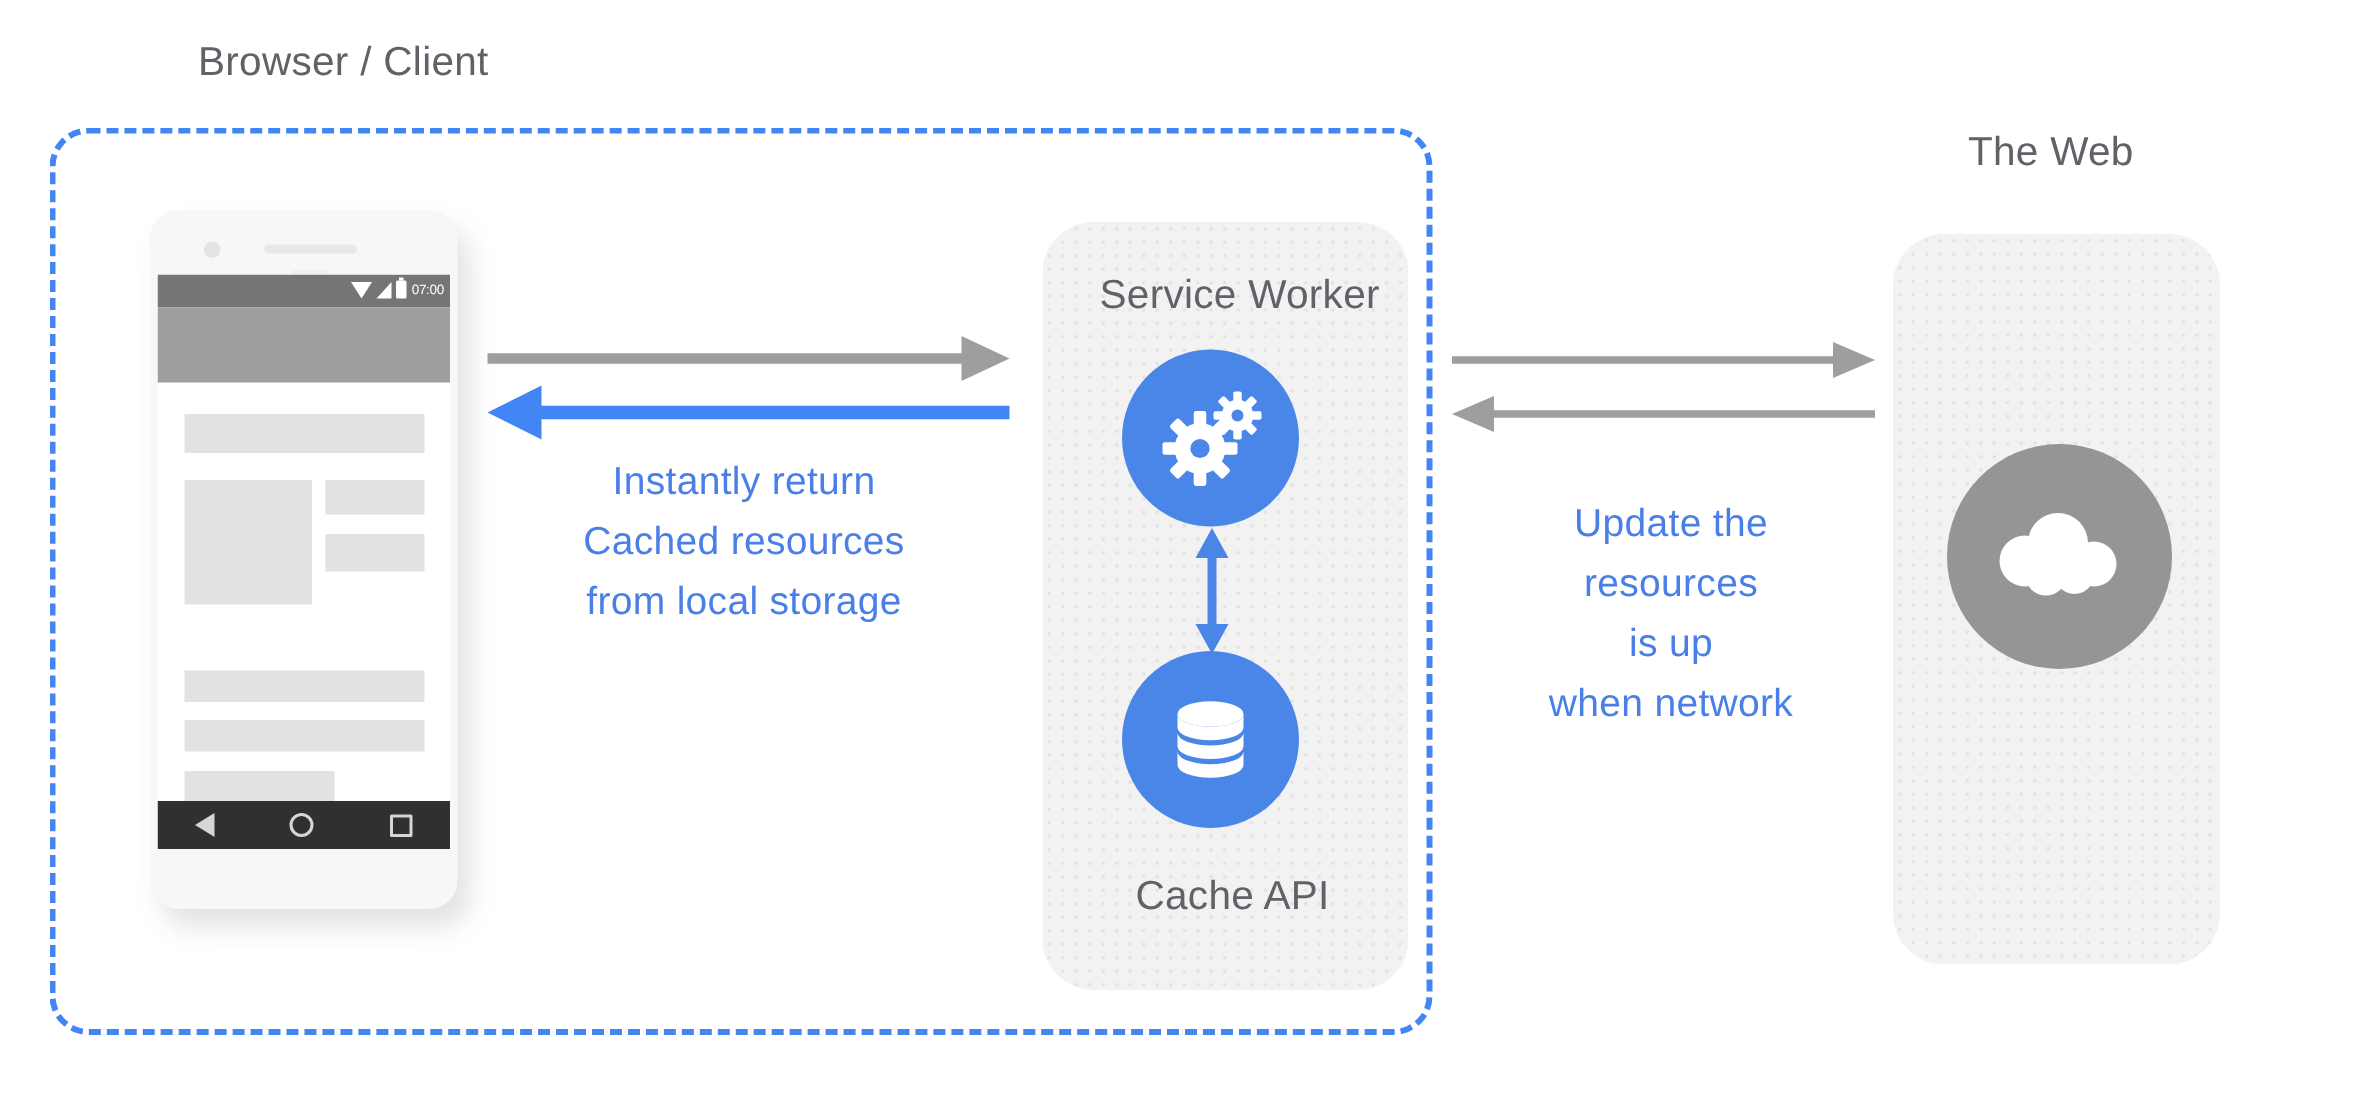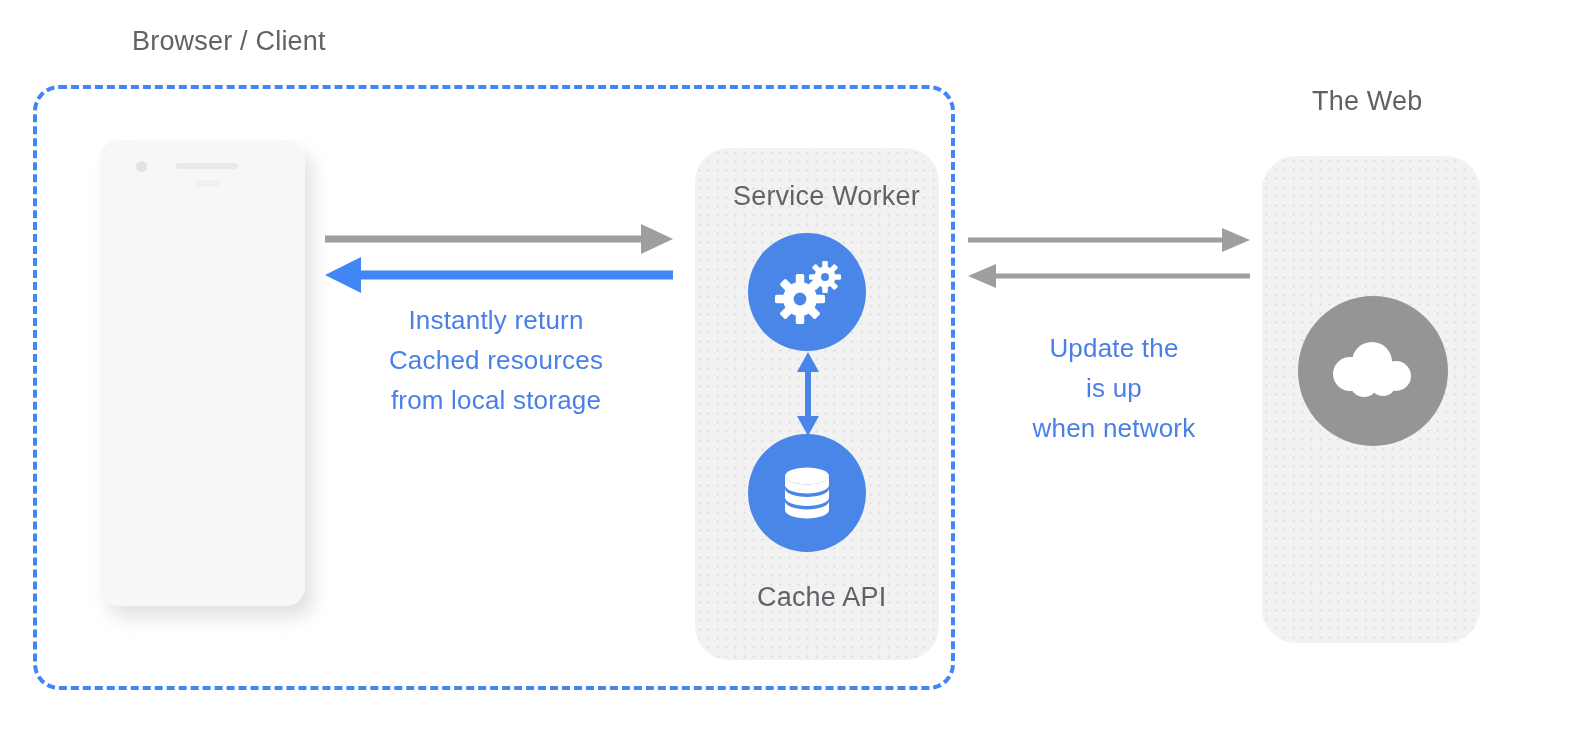--- a/index.html
+++ b/index.html
@@ -273,20 +273,48 @@
 
   <div class="lbl" style="left:1312px; top:86px;">The Web</div>
 
   <div id="phone-wrap">
     <div id="phone-shadow"></div>
     <div id="phone-body">
       <div id="phone-cam"></div>
       <div id="phone-speaker"></div>
       <div id="phone-sensor"></div>
 
+      <div id="phone-screen">
+
+        <div id="status-bar">
+          <div id="status-icons">
+            <span class="sb-wifi"></span>
+            <span class="sb-signal"></span>
+            <span class="sb-batt"></span>
+            <span class="sb-time">07:00</span>
+          </div>
+        </div>
+
+        <div id="app-bar"></div>
+
+        <div class="ph-block" style="left:18px; top:93px;  width:160px; height:26px;"></div>
+        <div class="ph-block" style="left:18px; top:137px; width:85px;  height:83px;"></div>
+        <div class="ph-block" style="left:112px;top:137px; width:66px;  height:23px;"></div>
+        <div class="ph-block" style="left:112px;top:173px; width:66px;  height:25px;"></div>
+        <div class="ph-block" style="left:18px; top:264px; width:160px; height:21px;"></div>
+        <div class="ph-block" style="left:18px; top:297px; width:160px; height:21px;"></div>
+        <div class="ph-block" style="left:18px; top:331px; width:100px; height:21px;"></div>
+
+        <div id="nav-bar">
+          <span class="nav-back"></span>
+          <span class="nav-home"></span>
+          <span class="nav-recent"></span>
+        </div>
+
+      </div>
     </div>
   </div>
 
   <div id="sw-panel" class="panel"></div>
 
   <div class="lbl" style="left:733px; top:181px;">Service Worker</div>
 
   <div id="sw-circle" class="circ">
     <svg width="80" height="80" viewBox="0 0 80 80">
 
@@ -377,17 +405,18 @@
   </svg>
 
   <div class="blue-text" style="left:376px; top:300px; width:240px;">
     <div>Instantly return</div>
     <div>Cached resources</div>
     <div>from local storage</div>
   </div>
 
   <div class="blue-text" style="left:1008px; top:300px; width:212px;margin-top:28px;">
     <div>Update the</div>
+    <div>resources</div>
     <div>is up</div>
     <div>when network</div>
   </div>
 
 </div>
 
 </body></html>

